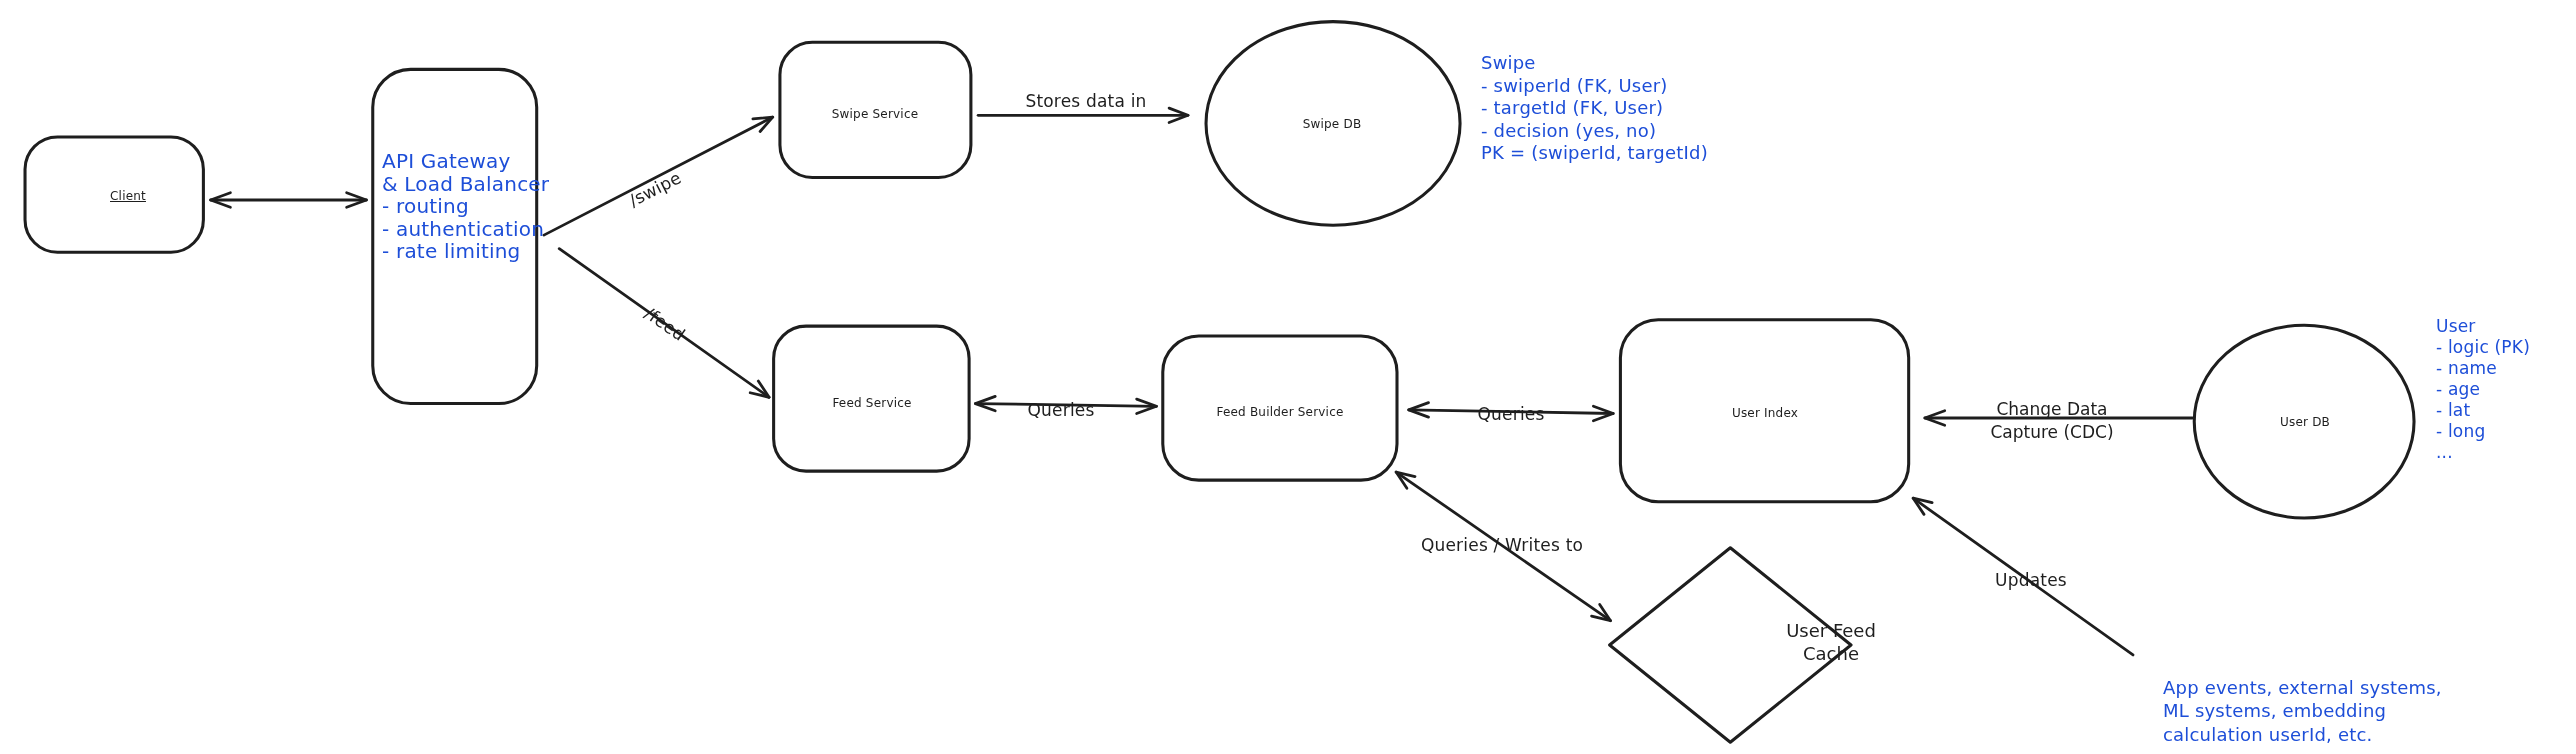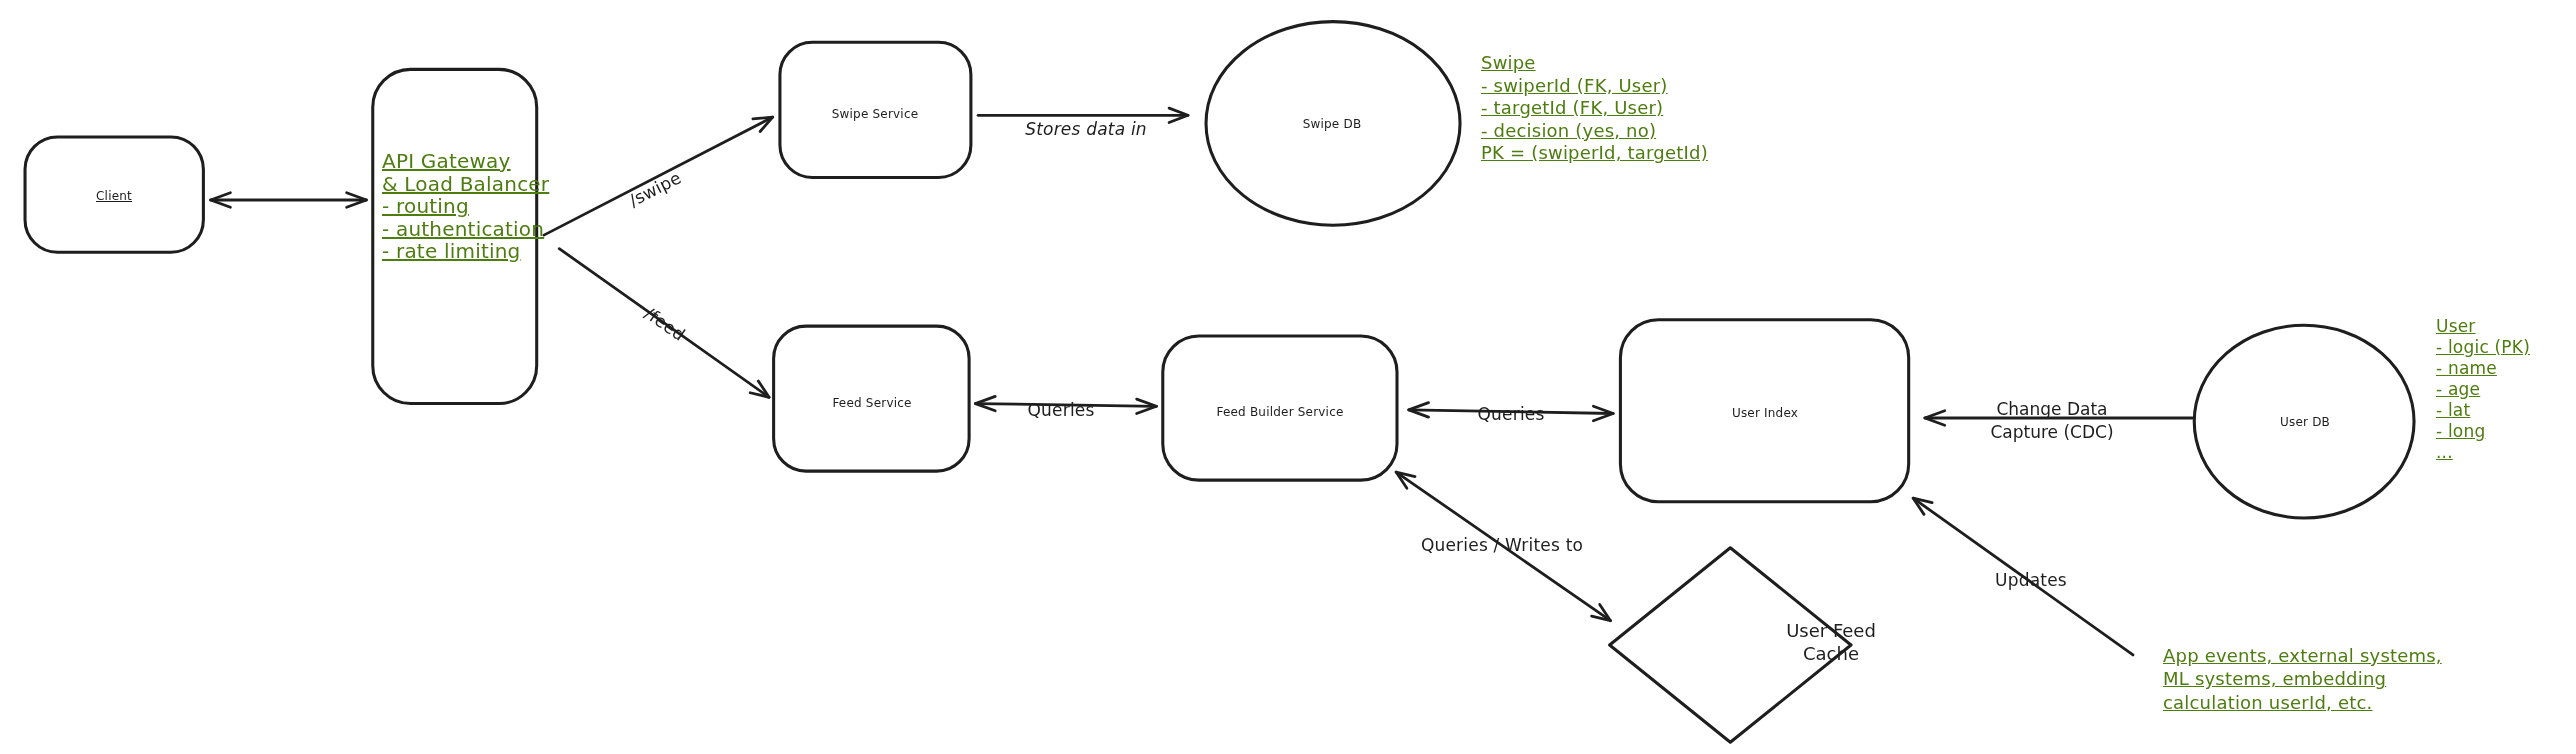--- a/index.html
+++ b/index.html
@@ -22,26 +22,25 @@
     letter-spacing: 0.2px;
   }
   .edge-label { font-size: 17px; }
   .rot-swipe { transform: translate(-50%, -50%) rotate(-27deg); }
   .rot-feed  { transform: translate(-50%, -50%) rotate(35deg); }
   .textblock {
     position: absolute;
     font-size: 18px;
     line-height: 22.5px;
     white-space: nowrap;
-    color: #4d7c0f;
+    color: #1d4ed8;
     letter-spacing: 0.2px;
-    text-decoration: underline;
   }
   .textblock.small { font-size: 17px; line-height: 21px; }
-  .textblock.mid   { font-size: 18px; line-height: 23.4px; }
+  .textblock.mid   { font-size: 18px; line-height: 23.4px; margin-top: 32px; }
   .gateway-text { font-size: 20px; line-height: 22.5px; }
   .center-block {
     position: absolute;
     transform: translate(-50%, -50%);
     text-align: center;
     font-size: 18px;
     line-height: 23.4px;
     white-space: nowrap;
   }
   .cdc-block { font-size: 17px; line-height: 22.5px; }
@@ -91,21 +90,21 @@
 
       <path d="M 1549 524 L 1787 689"></path>
       <path d="M 1561 542 L 1549 524 L 1570 529"></path>
       <path d="M 1766 684 L 1787 689 L 1775 671"></path>
 
       <path d="M 2367 727 L 2123 553"></path>
       <path d="M 2144 558 L 2123 553 L 2135 571"></path>
     </g>
   </svg>
 
-  <div class="label" style="left:114px; top:196px;text-decoration:underline;">Client</div>
+  <div class="label" style="left:128px; top:196px;text-decoration:underline;">Client</div>
 
   <div class="textblock gateway-text" style="left:382px; top:150px;">
     <div>API Gateway</div>
     <div>&amp; Load Balancer</div>
     <div>- routing</div>
     <div>- authentication</div>
     <div>- rate limiting</div>
   </div>
 
   <div class="label" style="left:875px; top:114px;">Swipe Service</div>
@@ -115,21 +114,21 @@
   <div class="label" style="left:1765px; top:413px;">User Index</div>
   <div class="label" style="left:2305px; top:422px;">User DB</div>
 
   <div class="center-block" style="left:1831px; top:642px;">
     <div>User Feed</div>
     <div>Cache</div>
   </div>
 
   <div class="label edge-label rot-swipe" style="left:655px; top:189px;">/swipe</div>
   <div class="label edge-label rot-feed" style="left:665px; top:324px;">/feed</div>
-  <div class="label edge-label" style="left:1086px; top:129px;font-style:italic;">Stores data in</div>
+  <div class="label edge-label" style="left:1086px; top:101px;">Stores data in</div>
   <div class="label edge-label" style="left:1061px; top:410px;">Queries</div>
   <div class="label edge-label" style="left:1511px; top:414px;">Queries</div>
 
   <div class="center-block cdc-block" style="left:2052px; top:420px;">
     <div>Change Data</div>
     <div>Capture (CDC)</div>
   </div>
 
   <div class="label edge-label" style="left:1502px; top:545px;">Queries / Writes to</div>
   <div class="label edge-label" style="left:2023px; top:580px;margin-left:8px;">Updates</div>

